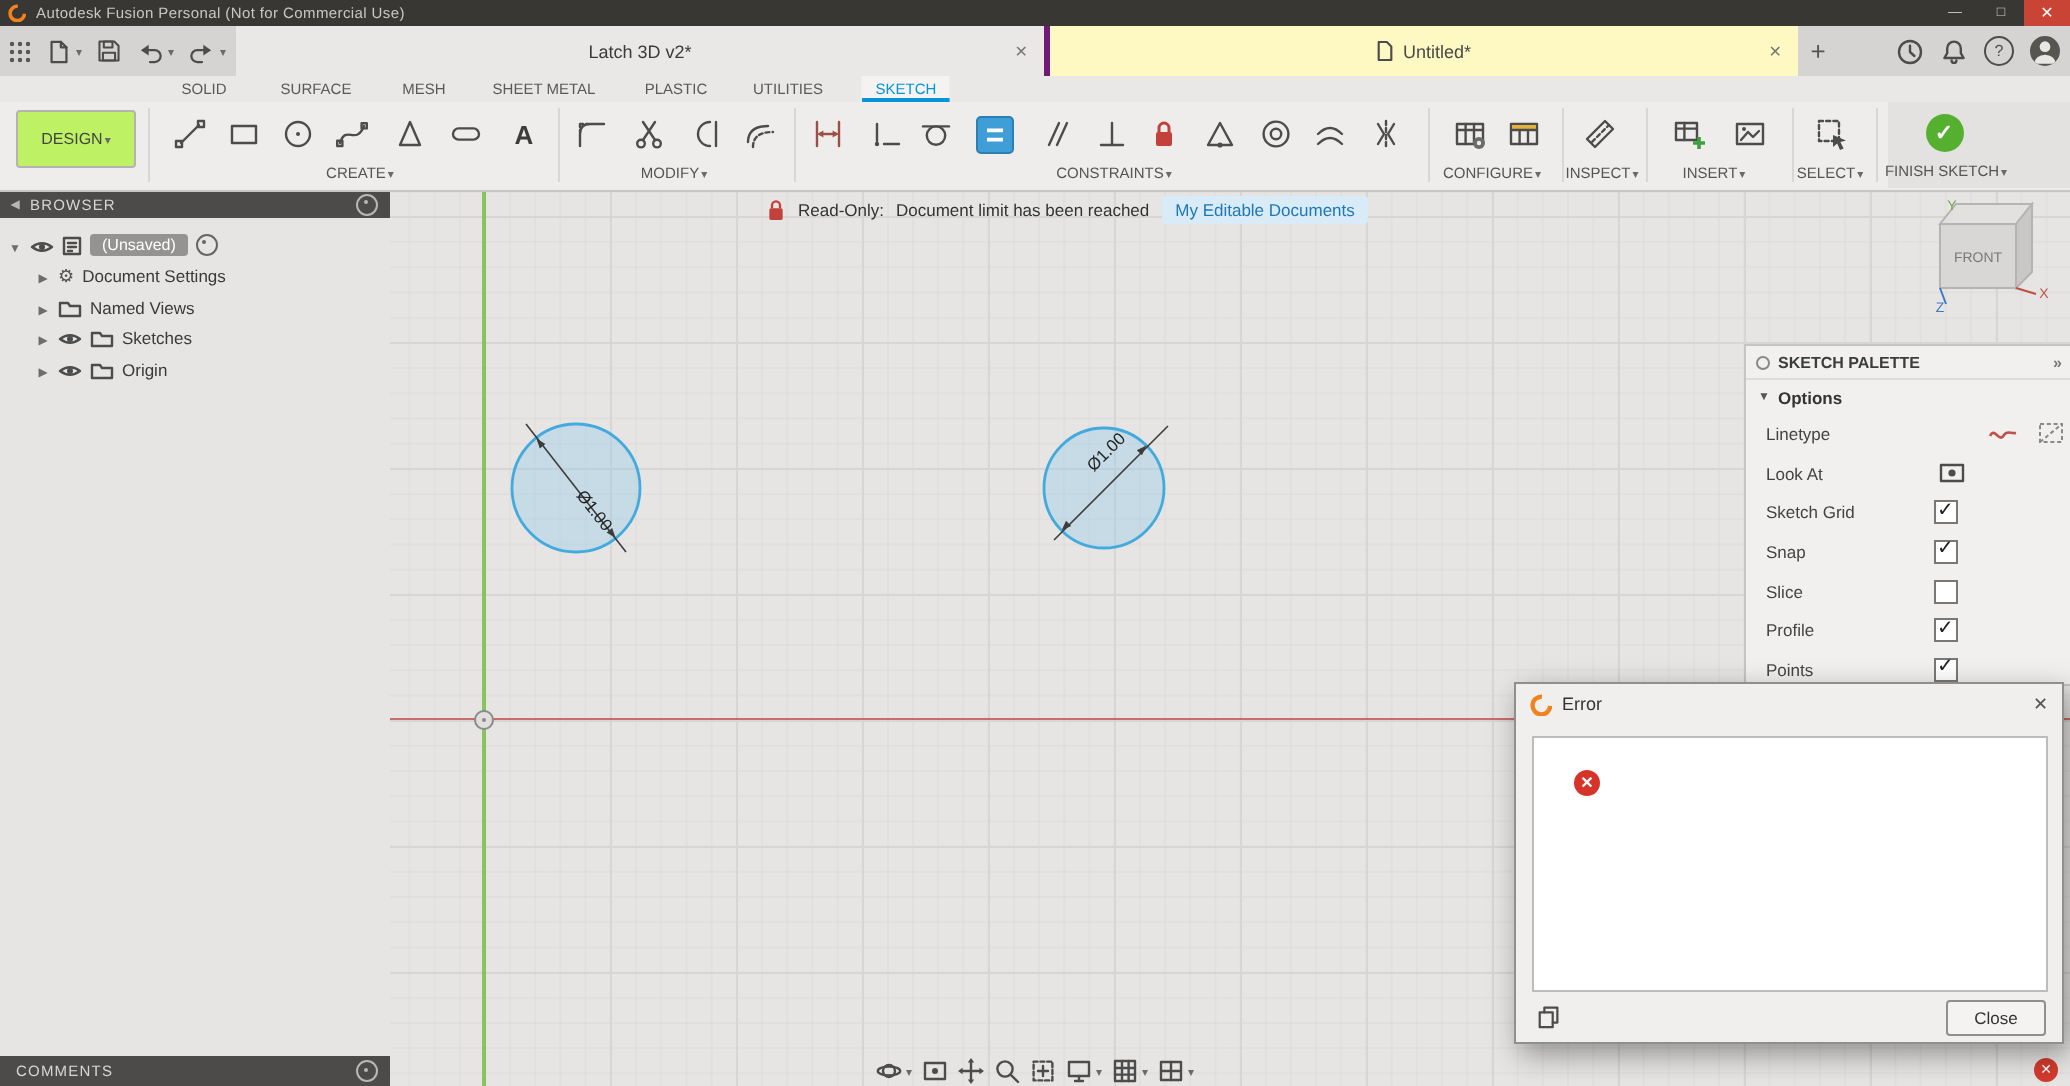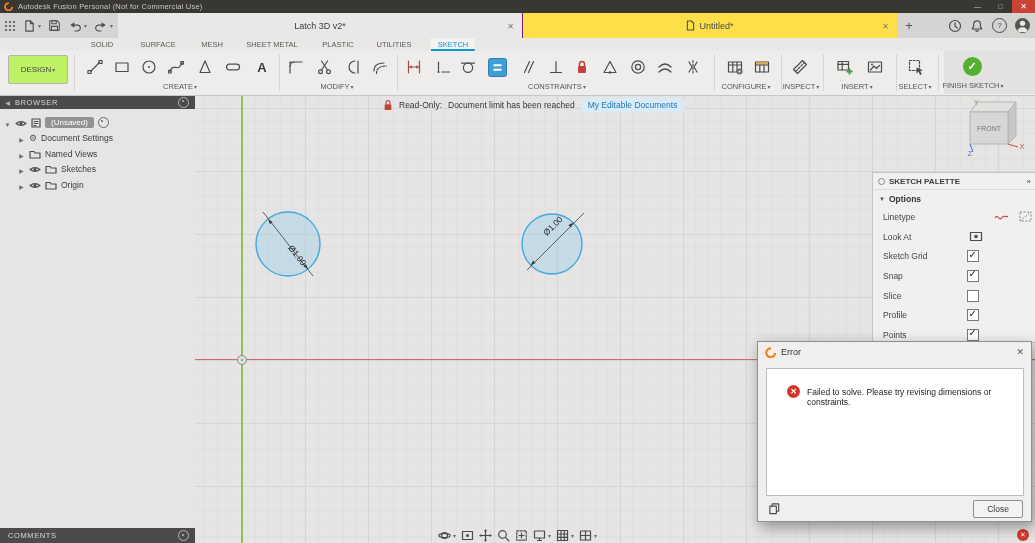--- a/index.html
+++ b/index.html
@@ -21,21 +21,21 @@
   .wbtn.close{background:#c94434;color:#fff;font-size:8px;}
 
   
   #tabrow{position:absolute;left:0;top:13px;width:1035px;height:25px;background:#d6d4d2;z-index:55;}
   #qat{position:absolute;left:4px;top:0;height:25px;display:flex;align-items:center;gap:7px;}
   .qitem{display:flex;align-items:center;gap:1px;}
   .dd::after{content:"▾";font-size:6px;color:#6a6a6a;margin-left:1px;}
   .doc-tab{position:absolute;top:0;height:25px;display:flex;align-items:center;
            justify-content:center;font-size:9px;color:#3b3b3b;}
   #tab1{left:118px;width:404px;background:#eae8e6;}
-  #tab2{left:522px;width:374px;background:#fde047;border-left:1px solid #701a75;color:#4a4a4a;}
+  #tab2{left:522px;width:374px;background:#fef9c3;border-left:3px solid #701a75;color:#4a4a4a;}
   .tab-close{position:absolute;right:8px;top:50%;transform:translateY(-50%);font-size:8px;color:#777;}
   .tab-doc-ico{margin-right:4px;}
   #newtab{position:absolute;left:900px;top:0;width:18px;height:25px;display:flex;align-items:center;
           justify-content:center;font-size:13px;color:#555;}
   #tr-icons{position:absolute;right:5px;top:0;height:25px;display:flex;align-items:center;gap:8px;}
   .help-circ{width:13px;height:13px;border:1.2px solid #4c4c4c;border-radius:50%;display:flex;
              align-items:center;justify-content:center;font-size:8px;color:#4c4c4c;}
   .avatar{width:15px;height:15px;border-radius:50%;background:#57554f;overflow:hidden;
           display:flex;align-items:flex-end;justify-content:center;}
 
@@ -649,21 +649,20 @@
         <svg width="11" height="11" viewBox="0 0 12 12">
             <path d="M6.5 1.5 A4.8 4.8 0 1 0 11 6.5" stroke="#f0831e" stroke-width="2.4" fill="none"></path>
           </svg>
       </span>
       <span>Error</span>
       <span id="dialog-x">✕</span>
     </div>
     <div id="dialog-body">
       <div id="err-row">
         <span class="err-ico">✕</span>
-        <span id="err-msg">Failed to solve. Please try revising dimensions or constraints.</span>
       </div>
     </div>
     <span id="dlg-copy">
       <svg width="13" height="13" viewBox="0 0 14 14">
           <rect class="k" x="2" y="4.5" width="7" height="8"></rect>
           <path class="k" d="M4.5 4.5 V2 h7 v8 h-2.5"></path>
         </svg>
     </span>
     <div id="dlg-close">Close</div>
   </div>

